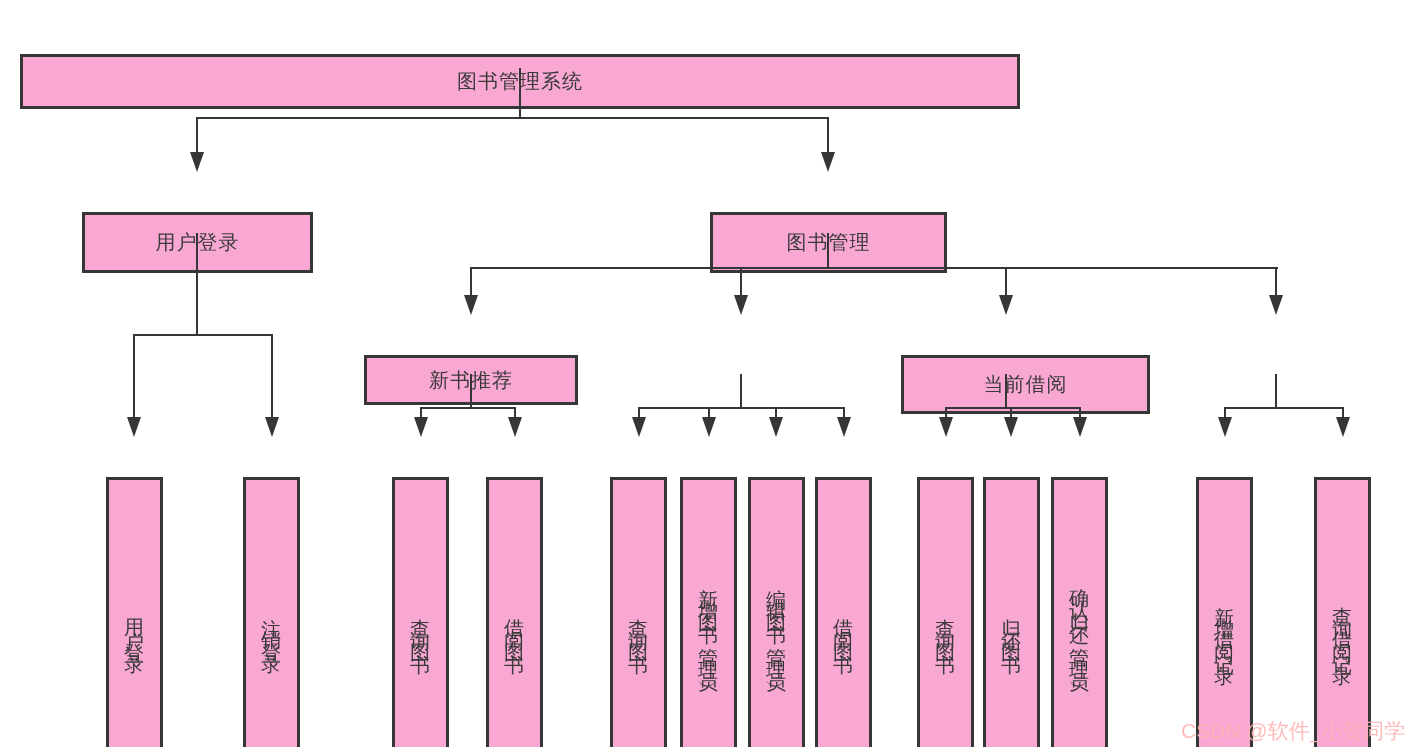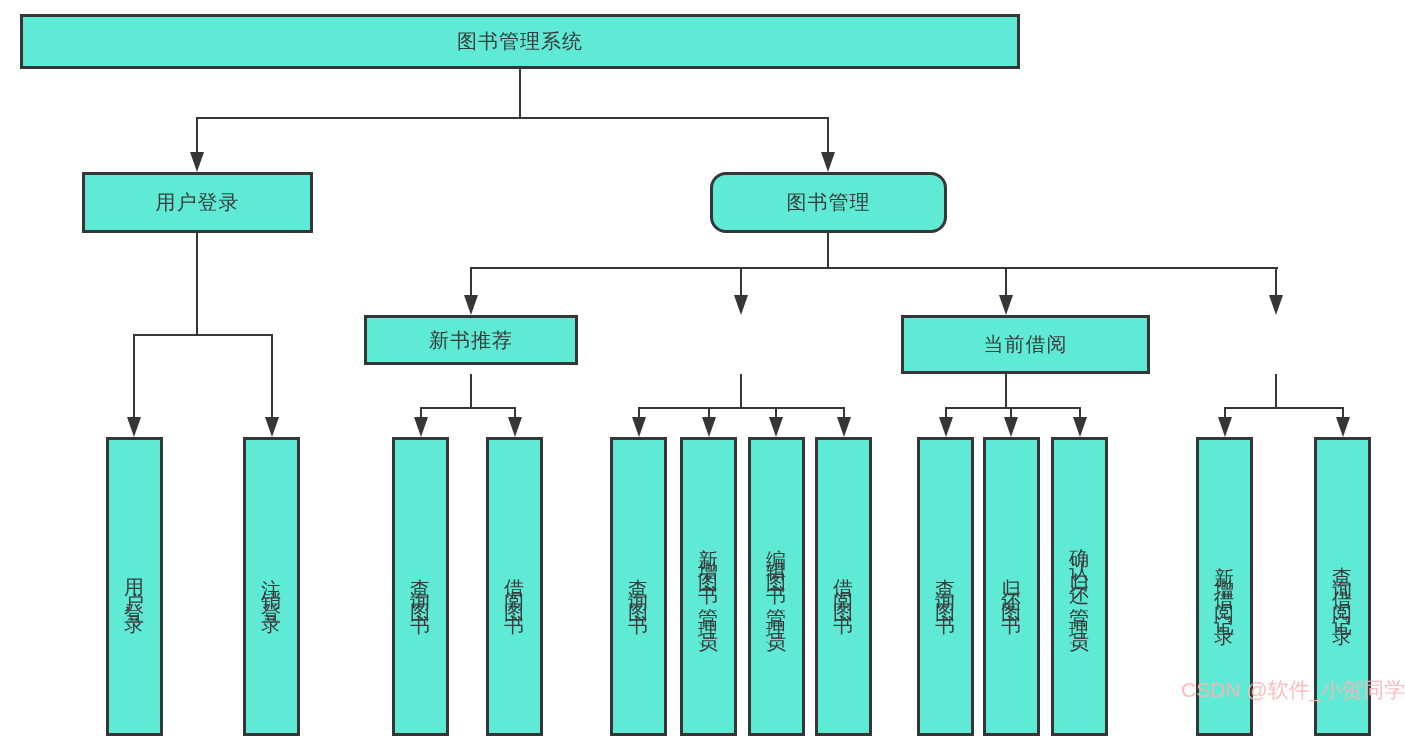--- a/index.html
+++ b/index.html
@@ -1,46 +1,46 @@
 <!DOCTYPE html>
 <html><head>
 <meta charset="utf-8">
 <style>
   html,body{margin:0;padding:0;background:#ffffff;}
   body{font-family:"Liberation Sans","DejaVu Sans",sans-serif;}
   .canvas{position:relative;width:1405px;height:747px;background:#ffffff;overflow:hidden;}
   .box{
-    position:absolute;box-sizing:border-box;background:#5eead4;
+    position:absolute;box-sizing:border-box;background:#f9a8d4;
     border:3px solid #363636;color:#3a3a3a;
     display:flex;align-items:center;justify-content:center;
-    font-size:20px;letter-spacing:1px;
+    font-size:20px;letter-spacing:1px;margin-top:40px;
   }
   .vbox span{
     writing-mode:vertical-lr;text-orientation:mixed;
     font-size:20px;letter-spacing:12px;line-height:1;
   }
   .vl{position:absolute;width:2px;background:#363636;}
   .hl{position:absolute;height:2px;background:#363636;}
   .ar{position:absolute;width:0;height:0;
       border-left:7px solid transparent;border-right:7px solid transparent;
       border-top:20px solid #363636;}
   .watermark{
-    position:absolute;left:1181px;top:676px;font-size:21px;
+    position:absolute;left:1181px;top:717px;font-size:21px;
     color:#ffb3b3;opacity:.9;white-space:nowrap;z-index:5;letter-spacing:0;
   }
 </style>
 </head>
 <body>
 
 <div class="canvas">
 
   <div class="box" style="left:20px;top:14px;width:1000px;height:55px;">图书管理系统</div>
 
   <div class="box" style="left:82px;top:172px;width:231px;height:61px;">用户登录</div>
-  <div class="box" style="left:710px;top:172px;width:237px;height:61px;border-radius:16px;">图书管理</div>
+  <div class="box" style="left:710px;top:172px;width:237px;height:61px;">图书管理</div>
 
   <div class="box" style="left:364px;top:315px;width:214px;height:50px;">新书推荐</div>
   <div class="box" style="left:901px;top:315px;width:249px;height:59px;">当前借阅</div>
 
   <div class="box vbox" style="left:106px;top:437px;width:57px;height:299px;">
     <span>用户登录</span>
     </div>
   <div class="box vbox" style="left:243px;top:437px;width:57px;height:299px;">
     <span>注销登录</span>
     </div>

